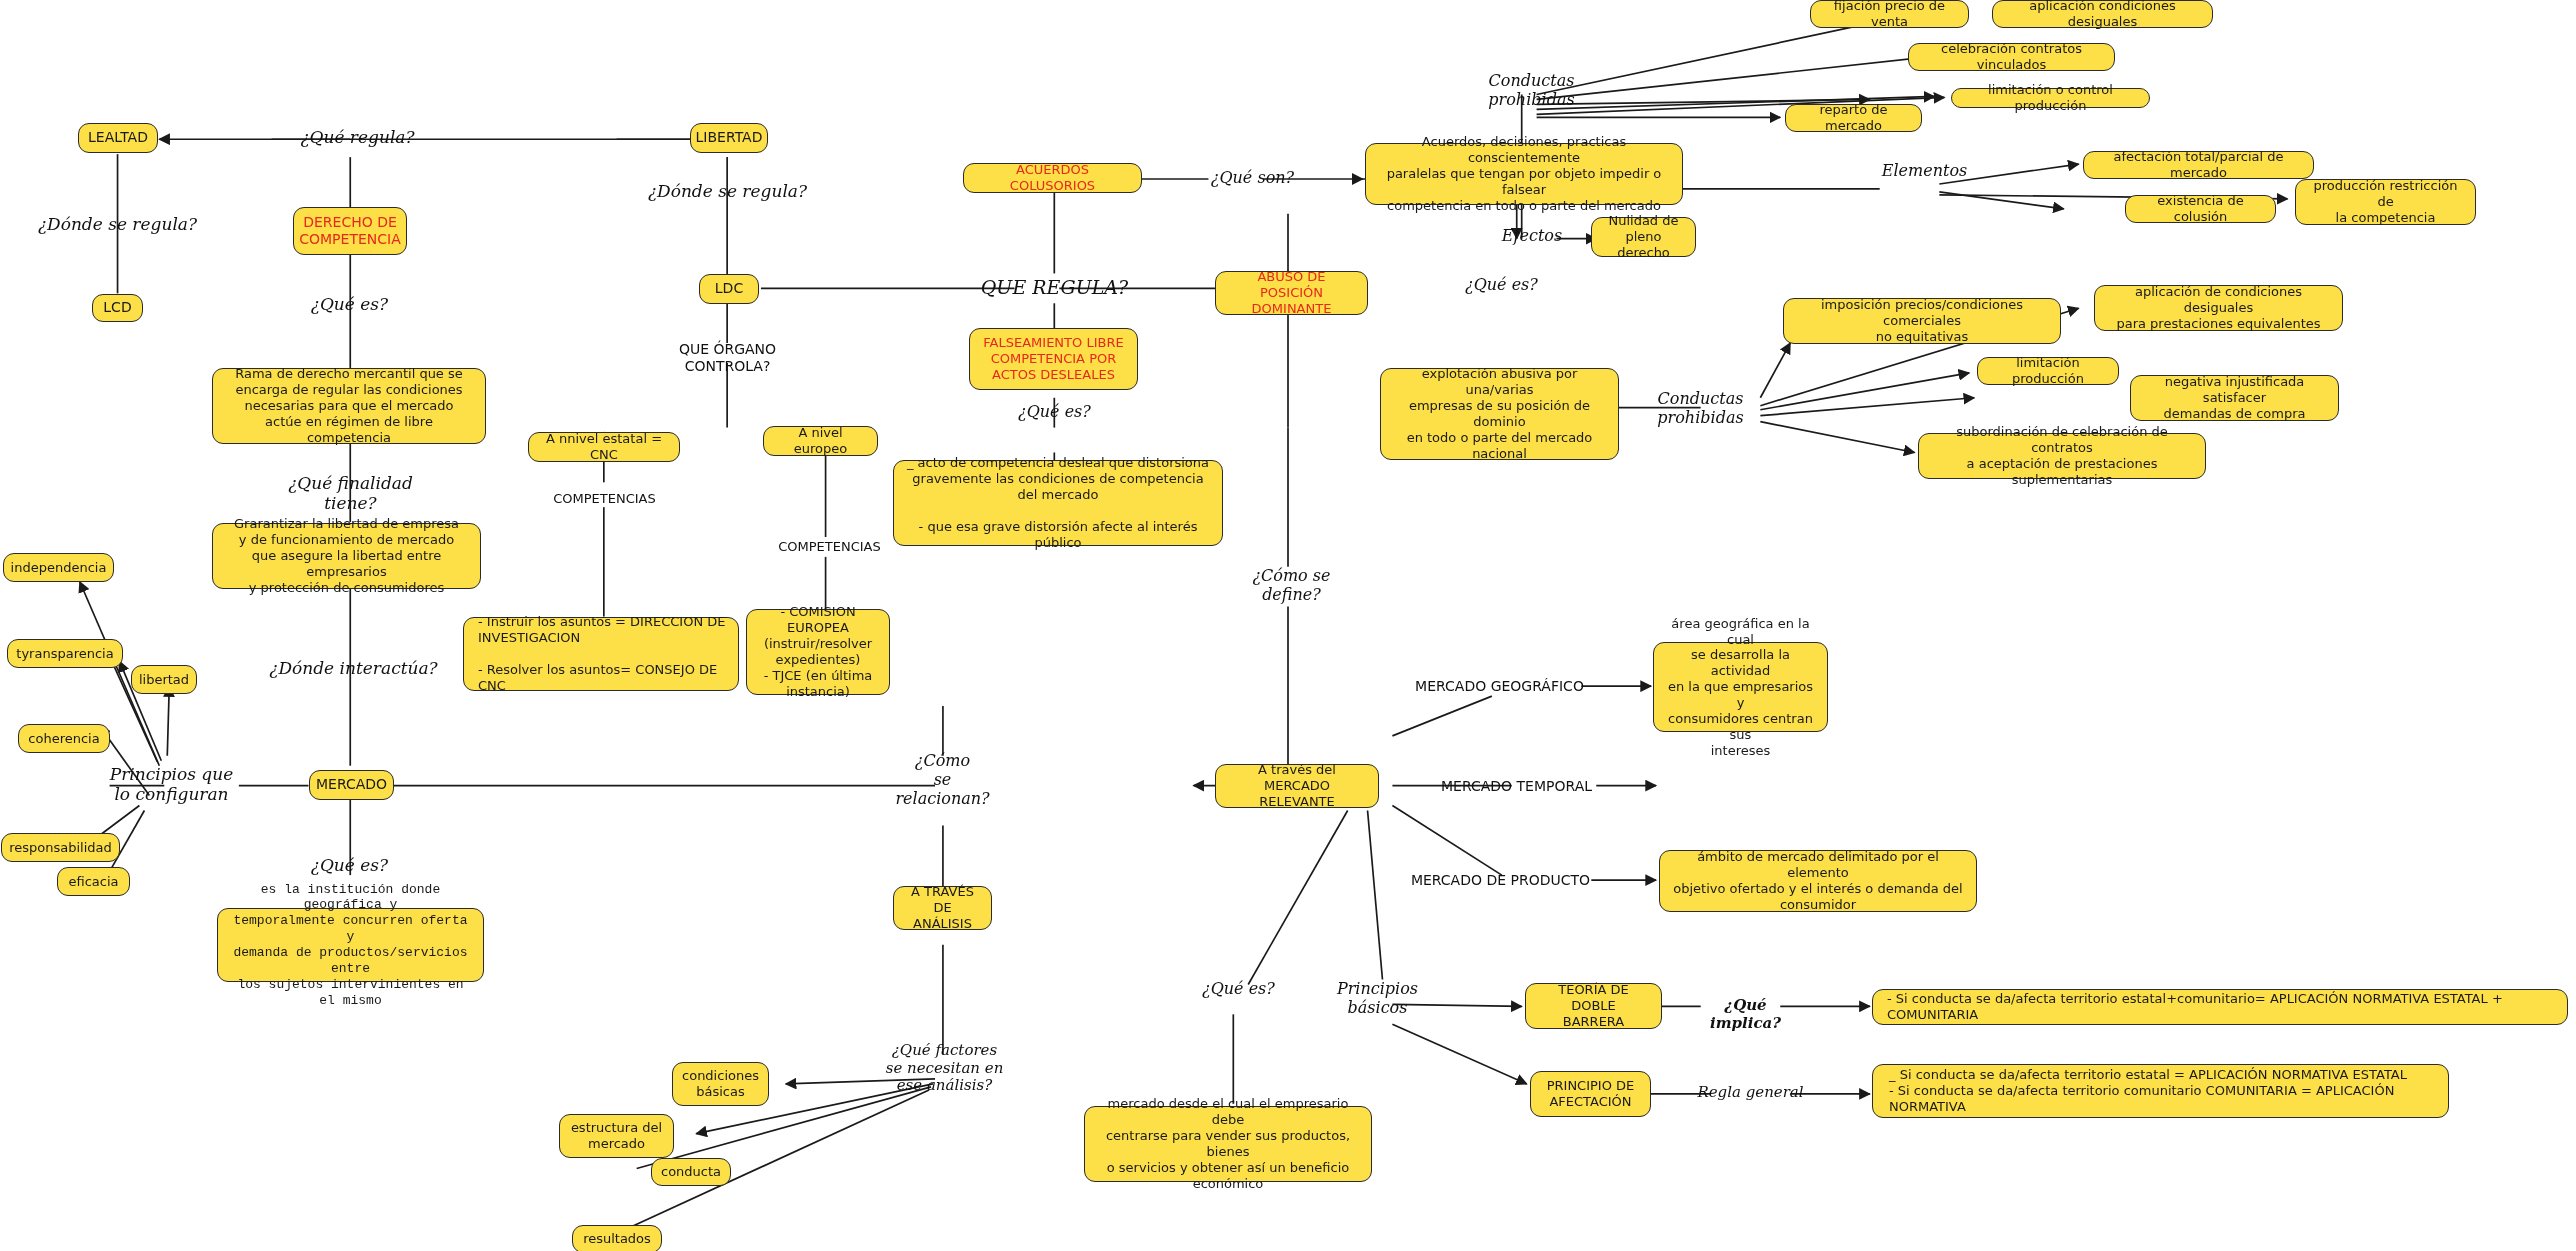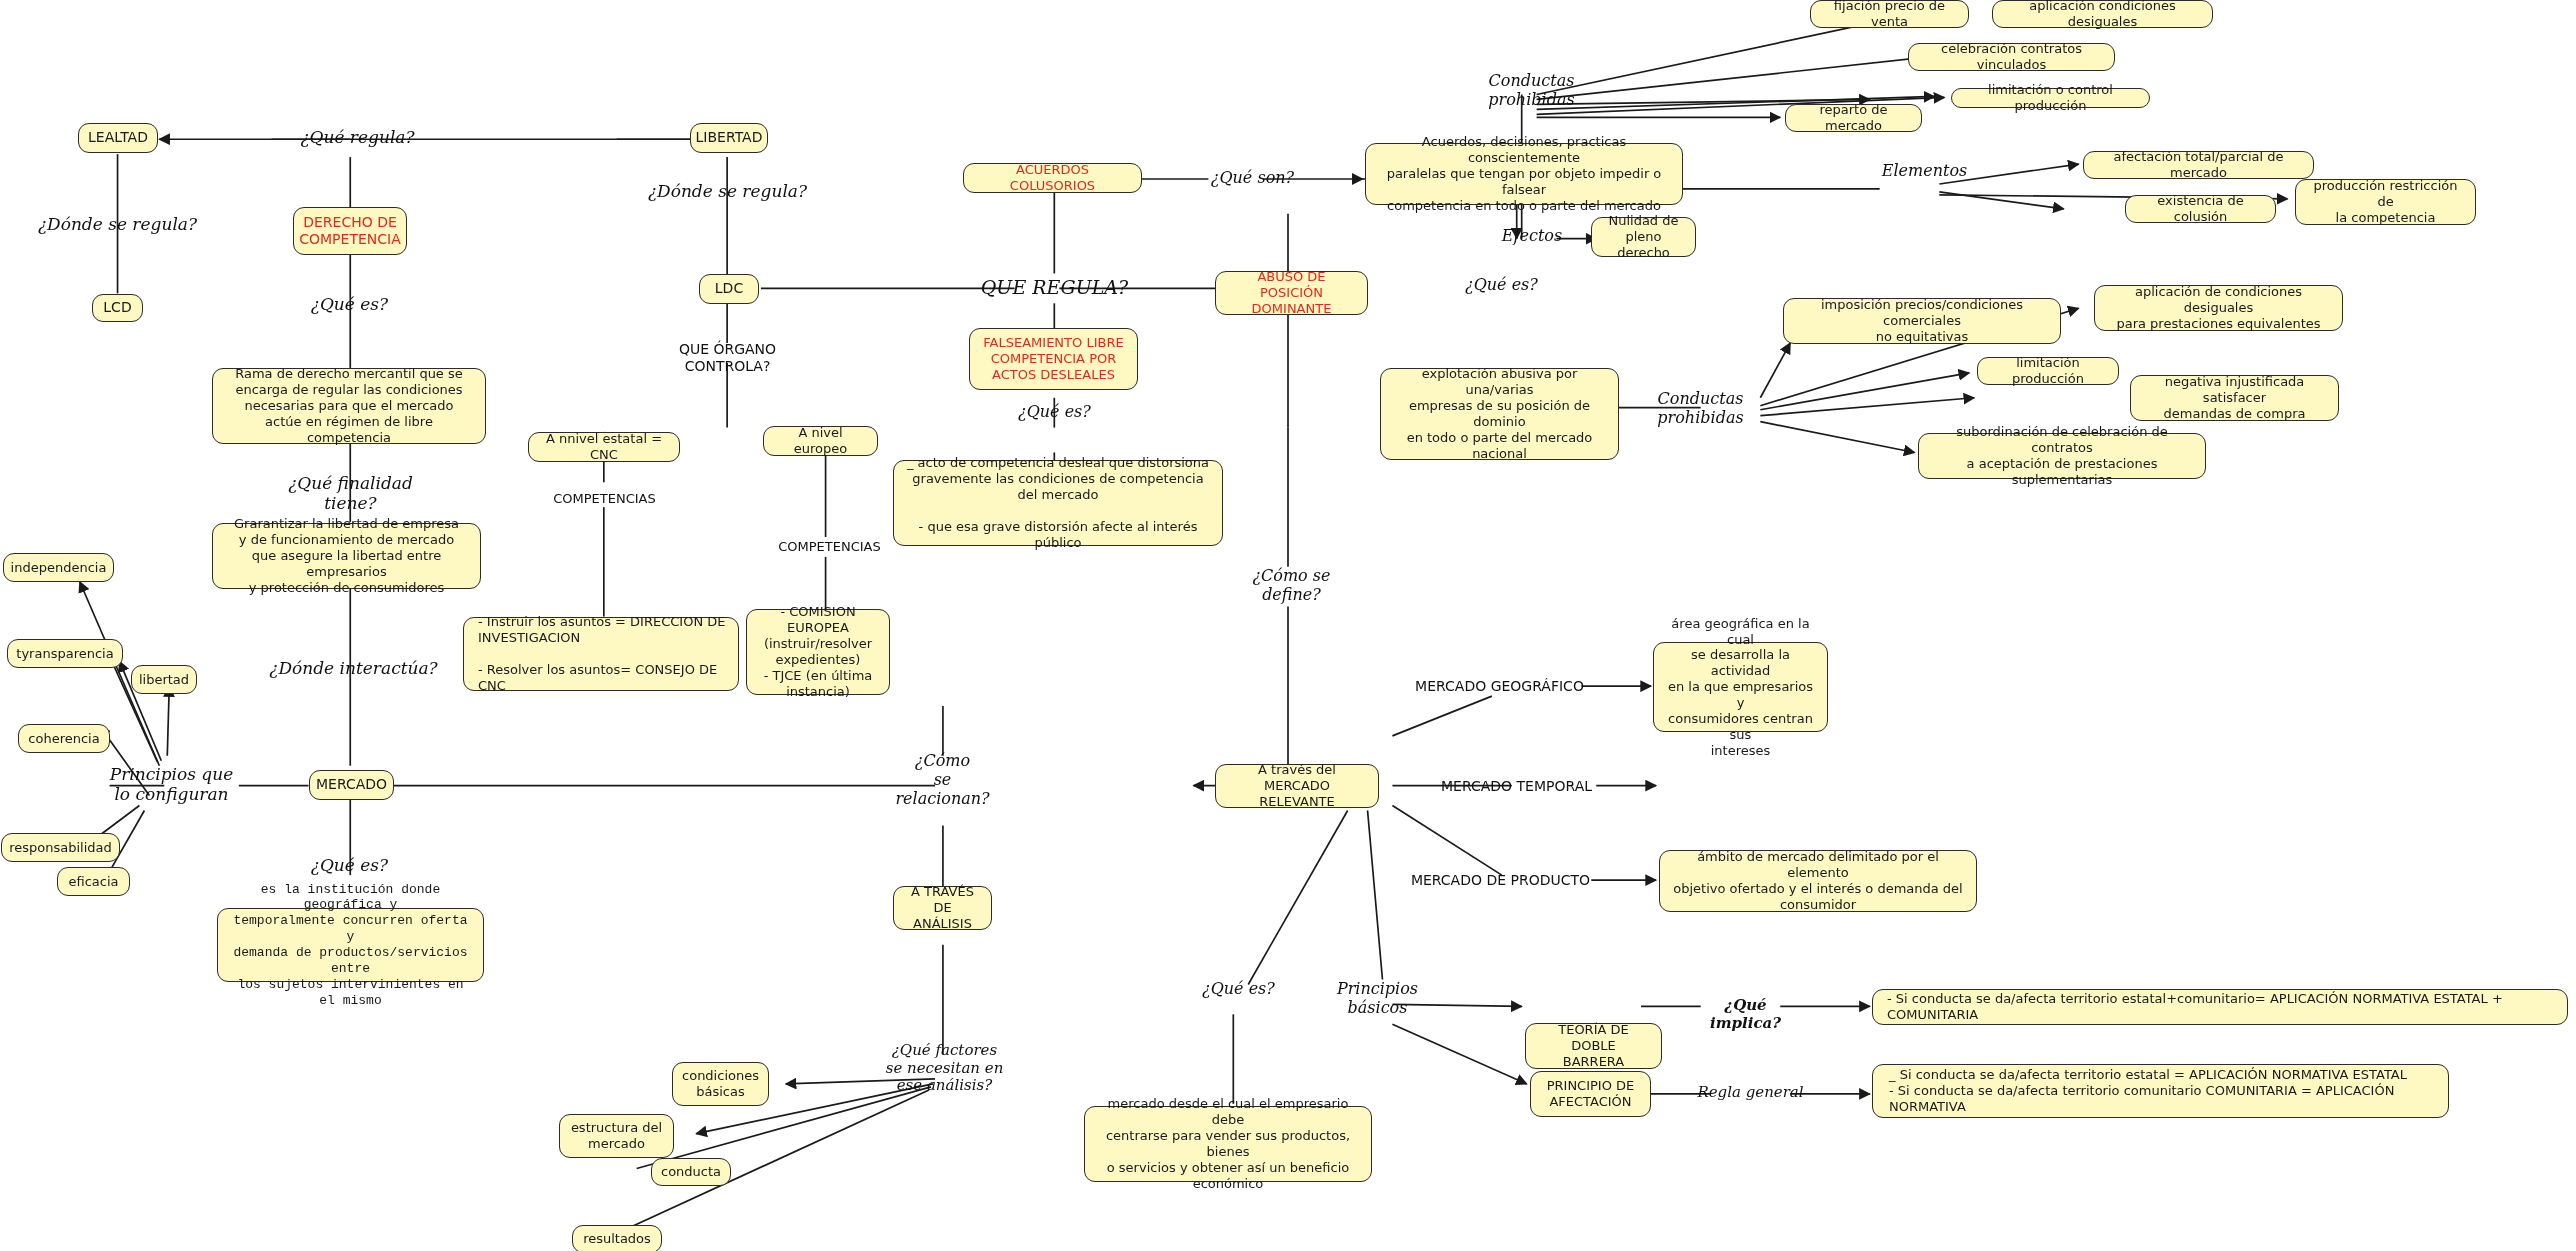--- a/index.html
+++ b/index.html
@@ -1,19 +1,19 @@
 <!DOCTYPE html>
 <html><head>
 <meta charset="utf-8">
 <style>
   html,body{margin:0;padding:0;background:#ffffff;}
   #stage{position:relative;width:2576px;height:1251px;background:#ffffff;
          font-family:"DejaVu Sans","Liberation Sans",sans-serif;overflow:hidden;}
   svg#wires{position:absolute;left:0;top:0;width:2576px;height:1251px;pointer-events:none;}
-  .node{position:absolute;box-sizing:border-box;background:#fef9c3;border:1.6px solid #2b2b2b;
+  .node{position:absolute;box-sizing:border-box;background:#fde047;border:1.6px solid #2b2b2b;
         border-radius:11px;display:flex;align-items:center;justify-content:center;
         text-align:center;color:#1a1a1a;line-height:1.22;padding:5px 9px;white-space:pre-line;}
   .node.red{color:#e8271c;}
   .node.left{text-align:left;justify-content:flex-start;}
   .lbl{position:absolute;font-family:"DejaVu Serif","Liberation Serif",serif;font-style:italic;
        color:#111;text-align:center;line-height:1.18;white-space:pre-line;}
   .lbl.plain{font-family:"DejaVu Sans","Liberation Sans",sans-serif;font-style:normal;} .f13{font-size:13px;} .f14{font-size:14px;}
   .f15{font-size:15px;} .f16{font-size:16px;} .f17{font-size:17px;}
 </style>
 </head>
@@ -258,21 +258,21 @@
 consumidor</div>
 
   <div class="lbl f16" style="left:1184px;top:980px;width:109px;">¿Qué es?</div>
   <div class="node f13" style="left:1084px;top:1106px;width:288px;height:76px;">mercado desde el cual el empresario debe
 centrarse para vender sus productos, bienes
 o servicios y obtener así un beneficio
 económico</div>
   <div class="lbl f16" style="left:1323px;top:980px;width:109px;">Principios
 básicos</div>
 
-  <div class="node f13" style="left:1525px;top:983px;width:137px;height:46px;margin-top:40px;">TEORÍA DE DOBLE
+  <div class="node f13" style="left:1525px;top:983px;width:137px;height:46px;">TEORÍA DE DOBLE
 BARRERA</div>
   <div class="lbl f15" style="left:1691px;top:997px;width:109px;font-weight:bold;">¿Qué implica?</div>
   <div class="node left f13" style="left:1872px;top:989px;width:696px;height:36px;padding-left:14px;">- Si conducta se da/afecta territorio estatal+comunitario= APLICACIÓN NORMATIVA ESTATAL + COMUNITARIA</div>
 
   <div class="node f13" style="left:1530px;top:1071px;width:121px;height:46px;">PRINCIPIO DE
 AFECTACIÓN</div>
   <div class="lbl f15" style="left:1691px;top:1084px;width:119px;">Regla general</div>
   <div class="node left f13" style="left:1872px;top:1064px;width:577px;height:54px;padding-left:16px;">_ Si conducta se da/afecta territorio estatal = APLICACIÓN NORMATIVA ESTATAL
 - Si conducta se da/afecta territorio comunitario COMUNITARIA = APLICACIÓN NORMATIVA</div>
 

